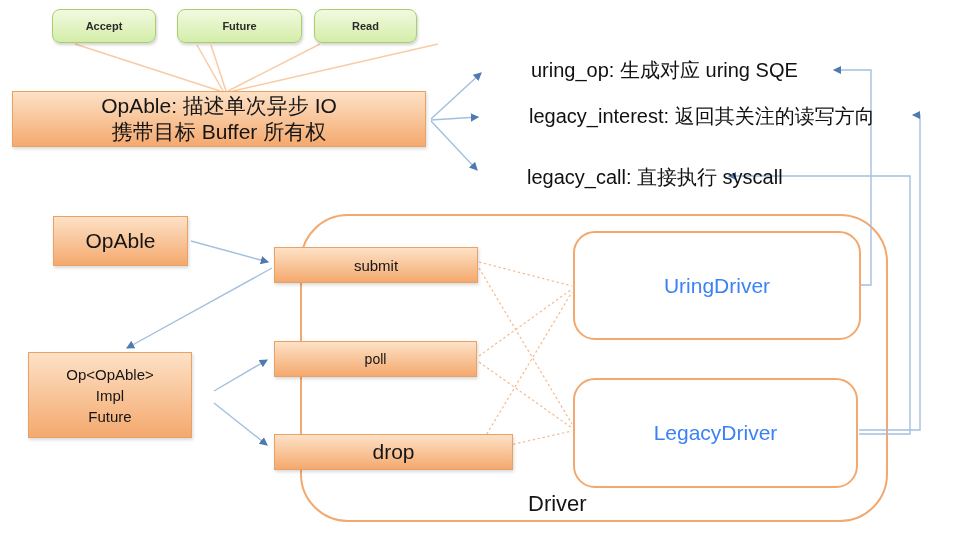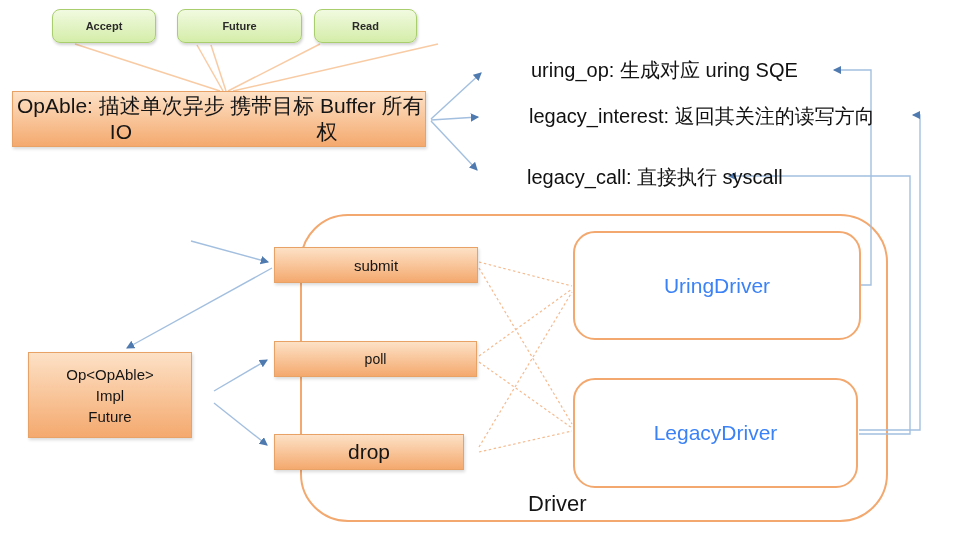--- a/index.html
+++ b/index.html
@@ -19,27 +19,27 @@
   }
   
   .orange-box{
     position:absolute;box-sizing:border-box;
     border:1px solid #e8a266;
     background:linear-gradient(#fde1c6,#f4a96e);
     display:flex;align-items:center;justify-content:center;
     color:#151515;box-shadow:1px 2px 3px rgba(0,0,0,0.15);z-index:3;
   }
   #opable-desc{left:12px;top:91px;width:414px;height:56px;
-    flex-direction:row;font-size:21px;line-height:26px;text-align:center;}
+    flex-direction:column;font-size:21px;line-height:26px;text-align:center;}
   #opable-box{left:53px;top:216px;width:135px;height:50px;font-size:21px;}
   #op-impl-box{left:28px;top:352px;width:164px;height:86px;
     flex-direction:column;font-size:15px;line-height:21px;text-align:center;}
   #submit-box{left:274px;top:247px;width:204px;height:36px;font-size:15px;}
   #poll-box{left:274px;top:341px;width:203px;height:36px;font-size:14px;}
-  #drop-box{left:274px;top:434px;width:190px;height:36px;font-size:21px;}
+  #drop-box{left:274px;top:434px;width:239px;height:36px;font-size:21px;}
   
   .method-row{position:absolute;font-size:20px;color:#111;white-space:nowrap;z-index:3;margin-left:44px;}
   #method-uring{left:487px;top:57px;}
   #method-interest{left:485px;top:103px;}
   #method-call{left:483px;top:164px;}
   
   #driver-container{
     left:300px;top:214px;width:588px;height:308px;box-sizing:border-box;
     border:2px solid #f2a86e;border-radius:48px;background:transparent;z-index:1;
   }
@@ -109,20 +109,23 @@
 
   <div class="orange-box" id="opable-desc">
     <div>OpAble: 描述单次异步 IO</div>
     <div>携带目标 Buffer 所有权</div>
   </div>
 
   <div class="method-row" id="method-uring">uring_op: 生成对应 uring SQE</div>
   <div class="method-row" id="method-interest">legacy_interest: 返回其关注的读写方向</div>
   <div class="method-row" id="method-call">legacy_call: 直接执行 syscall</div>
 
+  <div class="orange-box" id="opable-box">
+    <span>OpAble</span>
+  </div>
   <div class="orange-box" id="op-impl-box">
     <div>Op&lt;OpAble&gt;</div>
     <div>Impl</div>
     <div>Future</div>
   </div>
 
   <div class="abs" id="driver-container"></div>
   <div class="abs" id="driver-label">Driver</div>
 
   <div class="orange-box" id="submit-box">

